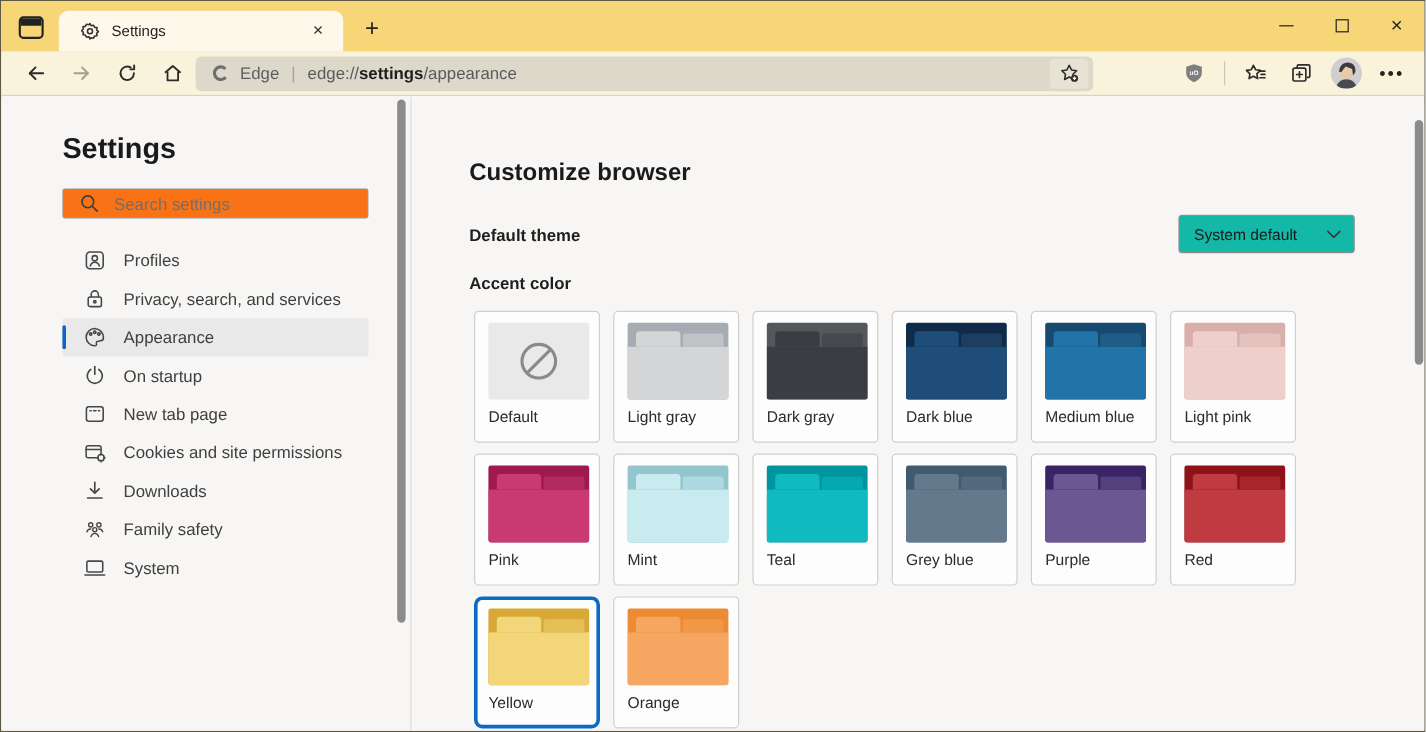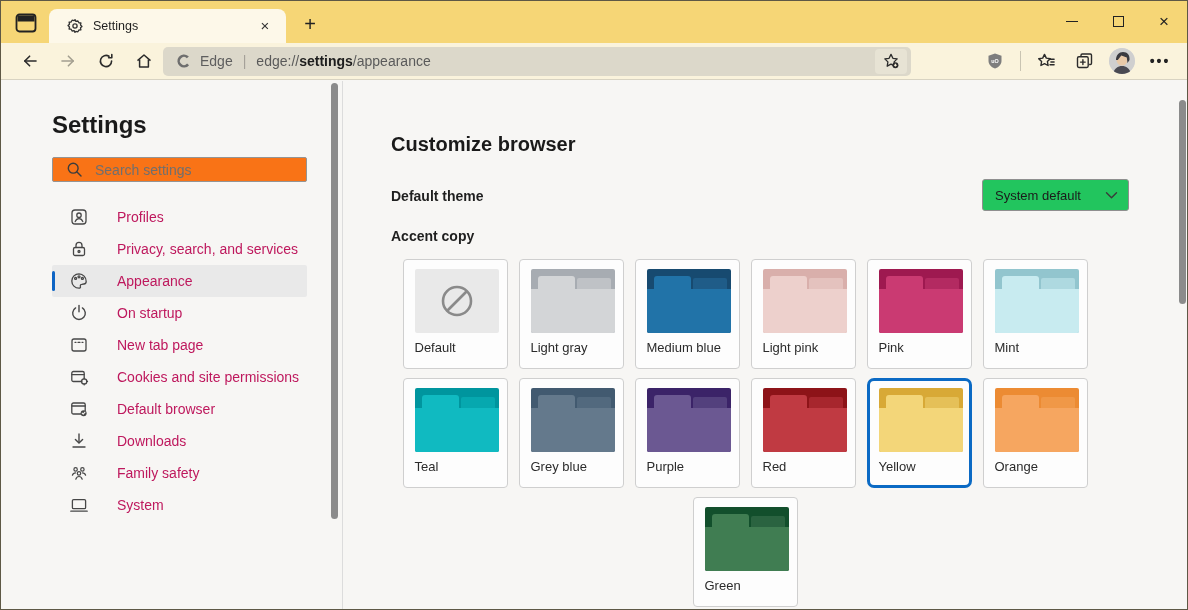--- a/index.html
+++ b/index.html
@@ -42,35 +42,35 @@
   .sidebar { position:absolute; left:0; top:0; width:341px; height:100%; }
   .sidebar-divider { position:absolute; left:341px; top:0; width:1px; height:100%; background:#dcdcdc; }
   .sidebar-title { position:absolute; left:51px; top:30px; font-size:24px; font-weight:700; color:#1a1a1a; }
   .search-box { position:absolute; left:51px; top:76px; width:255px; height:25px; background:#f97316;
                 border:1px solid #949494; border-radius:2px; display:flex; align-items:center; padding:0 8px 0 13px; }
   .search-box input { border:none; outline:none; background:transparent; font-size:14px; color:#333;
                       font-family:"Liberation Sans", sans-serif; margin-left:12px; width:180px; }
   .search-box input::placeholder { color:#6f6f6f; }
   .sb-nav { position:absolute; left:51px; top:120px; width:255px; }
   .sb-item { position:relative; height:32px; display:flex; align-items:center; padding-left:17px; cursor:pointer; border-radius:2px; }
-  .sb-item .sb-label { font-size:14px; color:#be185d; margin-left:28px; white-space:nowrap; }
+  .sb-item .sb-label { font-size:14px; color:#404040; margin-left:14px; white-space:nowrap; }
   .sb-item.selected { background:#e9e9e9; }
   .sb-item.selected::before { content:""; position:absolute; left:0; top:6px; width:3px; height:20px; background:#0d64c4; border-radius:2px; }
   .sb-icon { width:20px; height:20px; display:flex; align-items:center; justify-content:center; color:#474747; }
   .sb-scroll { position:absolute; left:330px; top:2px; width:7px; height:436px; background:#8b8b8b; border-radius:4px; }
   
   .content { position:absolute; left:342px; top:16px; right:0; height:100%;text-decoration:underline; }
   .main-heading { position:absolute; left:48px; top:36px; font-size:20px; font-weight:700; color:#1a1a1a; }
   .row-default-theme { position:absolute; left:48px; top:91px; font-size:14px; font-weight:700; color:#1f1f1f; }
-  .theme-dropdown { position:absolute; right:58px; top:82px; width:147px; height:32px; background:#22c55e;
+  .theme-dropdown { position:absolute; right:58px; top:82px; width:147px; height:32px; background:#14b8a6;
                     border:1px solid #8f8f8f; border-radius:3px; display:flex; align-items:center;
                     justify-content:space-between; padding:0 10px 0 12px; cursor:pointer; }
   .theme-dropdown .dd-value { font-size:13px; color:#1b1b1b; }
   .accent-label { position:absolute; left:48px; top:131px; font-size:14px; font-weight:700; color:#1f1f1f; }
-  .swatch-grid { position:absolute; left:52px; top:162px; width:700px; display:flex; flex-wrap:wrap; gap:9px 11px;justify-content:center; }
+  .swatch-grid { position:absolute; left:52px; top:162px; width:700px; display:flex; flex-wrap:wrap; gap:9px 11px; }
   .swatch { width:105px; height:110px; background:#fdfdfd; border:1px solid #cfcfcf; border-radius:4px;
             padding:9px 9px 0 11px; cursor:pointer; position:relative; }
   .swatch.selected { border:3px solid #0b6ac4; border-radius:7px; padding:7px 7px 0 9px; }
   .sw-preview { position:relative; width:84px; height:64px; border-radius:2px; overflow:hidden; background:var(--frame,#e9e9e9); }
   .sw-body { position:absolute; left:0; right:0; top:20px; bottom:0; background:var(--main); }
   .sw-tab  { position:absolute; left:7px; top:7px; width:37px; height:13px; border-radius:3px 3px 0 0; background:var(--main); }
   .sw-tab2 { position:absolute; left:46px; top:9px; width:34px; height:11px; border-radius:2px 2px 0 0; background:var(--mid); }
   .sw-none { position:absolute; left:0; top:0; width:100%; height:100%; display:none; align-items:center; justify-content:center; }
   .swatch.default .sw-none { display:flex; }
   .sw-label { margin-top:7px; font-size:13px; color:#2b2b2b; }
@@ -286,31 +286,20 @@
               <svg width="20" height="20" viewBox="0 0 20 20" fill="none" stroke="currentColor" stroke-width="1.3" stroke-linecap="round">
                 <rect x="2.8" y="4.5" width="12.4" height="10" rx="1.6"></rect>
                 <path d="M2.8 7.6h12.4"></path>
                 <circle cx="15.2" cy="14.4" r="2.6" fill="#f7f6f4"></circle>
                 <path d="M15.2 11v1M15.2 17v1M11.8 14.4h1M17.6 14.4h1" stroke-width="1.1"></path>
               </svg>
             </span>
     <span class="sb-label">Cookies and site permissions</span>
   </div>
 
-  <div class="sb-item">
-    <span class="sb-icon">
-              <svg width="20" height="20" viewBox="0 0 20 20" fill="none" stroke="currentColor" stroke-width="1.3" stroke-linecap="round">
-                <rect x="2.8" y="4" width="13.4" height="11" rx="1.6"></rect>
-                <path d="M2.8 7h13.4"></path>
-                <circle cx="14.6" cy="14.2" r="3" fill="currentColor" stroke="none"></circle>
-                <path d="M13.2 14.2l1 1 1.8-2" stroke="#f7f6f4" stroke-width="1.1" stroke-linejoin="round"></path>
-              </svg>
-            </span>
-    <span class="sb-label">Default browser</span>
-  </div>
 
   <div class="sb-item">
     <span class="sb-icon">
               <svg width="20" height="20" viewBox="0 0 20 20" fill="none" stroke="currentColor" stroke-width="1.4" stroke-linecap="round" stroke-linejoin="round">
                 <path d="M10 3v8.6"></path>
                 <path d="M6.4 8.4 10 12l3.6-3.6"></path>
                 <path d="M4 16h12"></path>
               </svg>
             </span>
     <span class="sb-label">Downloads</span>
@@ -348,21 +337,21 @@
       <div class="main-heading">Customize browser</div>
       <div class="row-default-theme">Default theme</div>
       <button class="theme-dropdown">
         <span class="dd-value">System default</span>
         <span>
           <svg width="13" height="9" viewBox="0 0 13 9" fill="none" stroke="#3a3a3a" stroke-width="1.4" stroke-linecap="round" stroke-linejoin="round">
               <path d="M1.5 1.8 6.5 6.8 11.5 1.8"></path>
             </svg>
         </span>
       </button>
-      <div class="accent-label">Accent copy</div>
+      <div class="accent-label">Accent color</div>
       <div class="swatch-grid">
   <div class="swatch default">
     <div class="sw-preview">
 
       <div class="sw-none">
         <svg width="40" height="40" viewBox="0 0 40 40" fill="none" stroke="#8a8a8a" stroke-width="2.6">
                   <circle cx="20" cy="20" r="14"></circle>
                   <path d="M10.5 29.5 29.5 10.5"></path>
                 </svg>
       </div>
@@ -373,21 +362,39 @@
   <div class="swatch">
     <div class="sw-preview" style="--frame: #a7acb2; --mid: #bfc2c6; --main: #d3d5d7;">
       <div class="sw-body"></div>
       <div class="sw-tab"></div>
       <div class="sw-tab2"></div>
 
     </div>
     <div class="sw-label">Light gray</div>
   </div>
 
-
+  <div class="swatch">
+    <div class="sw-preview" style="--frame: #54585d; --mid: #45484d; --main: #3a3d41;">
+      <div class="sw-body"></div>
+      <div class="sw-tab"></div>
+      <div class="sw-tab2"></div>
+
+    </div>
+    <div class="sw-label">Dark gray</div>
+  </div>
+
+  <div class="swatch">
+    <div class="sw-preview" style="--frame: #102a49; --mid: #1c3e60; --main: #1d4d78;">
+      <div class="sw-body"></div>
+      <div class="sw-tab"></div>
+      <div class="sw-tab2"></div>
+
+    </div>
+    <div class="sw-label">Dark blue</div>
+  </div>
 
   <div class="swatch">
     <div class="sw-preview" style="--frame: #174a70; --mid: #1f5c88; --main: #2173a8;">
       <div class="sw-body"></div>
       <div class="sw-tab"></div>
       <div class="sw-tab2"></div>
 
     </div>
     <div class="sw-label">Medium blue</div>
   </div>
@@ -475,26 +482,17 @@
   <div class="swatch">
     <div class="sw-preview" style="--frame: #ec8b33; --mid: #f09847; --main: #f6a660;">
       <div class="sw-body"></div>
       <div class="sw-tab"></div>
       <div class="sw-tab2"></div>
 
     </div>
     <div class="sw-label">Orange</div>
   </div>
 
-  <div class="swatch">
-    <div class="sw-preview" style="--frame: #124f2c; --mid: #2a6340; --main: #407d52;">
-      <div class="sw-body"></div>
-      <div class="sw-tab"></div>
-      <div class="sw-tab2"></div>
-
-    </div>
-    <div class="sw-label">Green</div>
-  </div>
 </div>
       <div class="main-scroll"></div>
     </div>
   </div>
 </div>
 
 </body></html>

